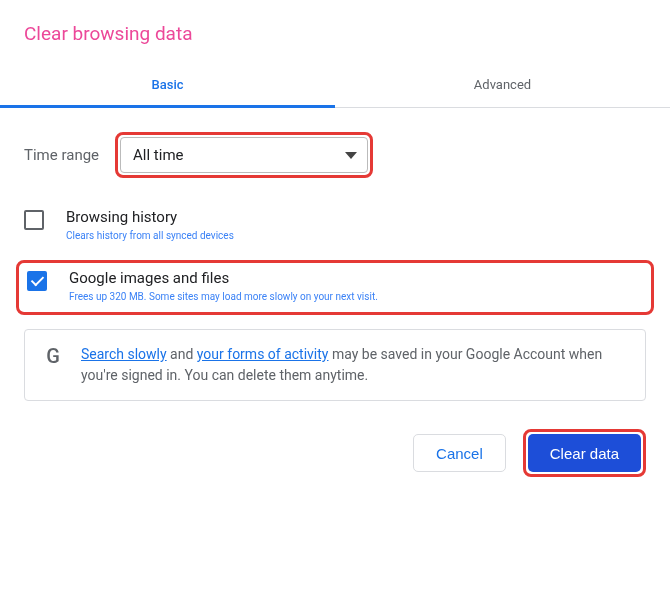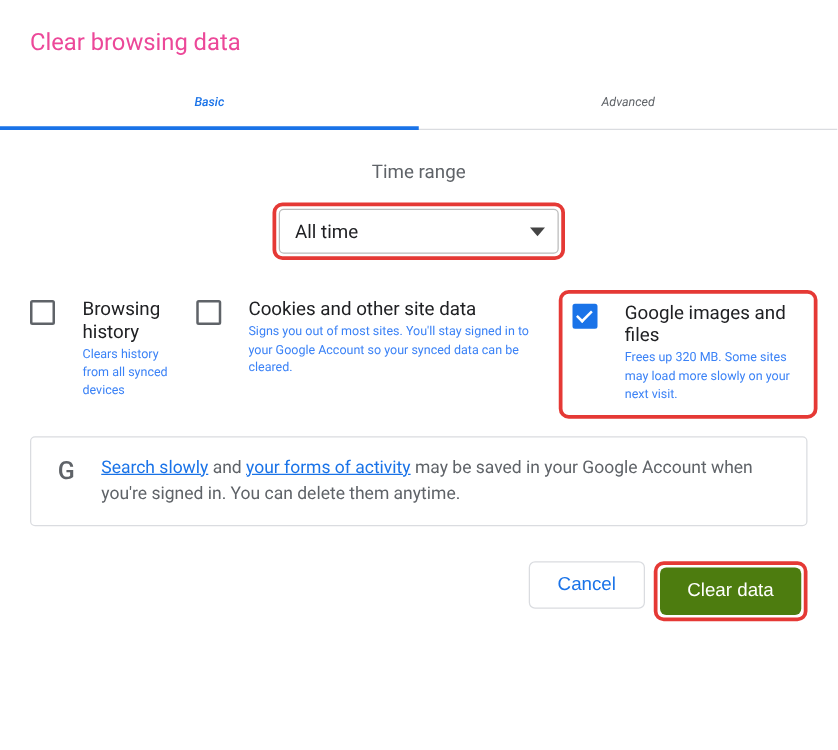--- a/index.html
+++ b/index.html
@@ -21,67 +21,65 @@
     }
     .tabs {
       display: flex;
       border-bottom: 1px solid #dadce0;
       margin: 0 -24px 24px -24px;
     }
     .tab {
       flex: 1;
       text-align: center;
       padding: 14px 0 13px 0;
-      font-size: 10px;
+      font-size: 13px;
       color: #5f6368;
       cursor: pointer;
       border-bottom: 3px solid transparent;
       margin-bottom: -1px;
-      font-style: italic;
     }
     .tab.active {
       color: #1a73e8;
       border-bottom-color: #1a73e8;
       font-weight: 500;
     }
     .timerange-row {
       display: flex;
       align-items: center;
       gap: 16px;
       margin-bottom: 30px;
-      flex-direction: column;
     }
     .timerange-label { color: #5f6368; font-size: 15px; }
     .select-wrap.highlight {
       border: 3px solid #e53935;
       border-radius: 8px;
       padding: 2px;
       display: inline-block;
     }
     .select {
       display: flex;
       align-items: center;
       justify-content: space-between;
-      width: 224px;
+      width: 248px;
       height: 36px;
       border: 1px solid #bbb;
       border-radius: 4px;
       padding: 0 10px 0 12px;
       background: #fff;
       cursor: pointer;
       font-size: 15px;
       color: #202124;
     }
     .select .caret {
       width: 0; height: 0;
       border-left: 6px solid transparent;
       border-right: 6px solid transparent;
       border-top: 7px solid #444;
     }
-    .options { display: flex; flex-direction: row; gap: 22px; margin-bottom: 22px; }
+    .options { display: flex; flex-direction: column; gap: 22px; margin-bottom: 22px; }
     .option-row {
       display: flex;
       gap: 22px;
       align-items: flex-start;
     }
     .option-row.highlight {
       border: 3px solid #e53935;
       border-radius: 8px;
       padding: 6px 8px 8px 8px;
       margin: -6px -8px -8px -8px;
@@ -130,41 +128,41 @@
       text-align: center;
       flex-shrink: 0;
       line-height: 1;
       padding-top: 2px;
     }
     .info-text { font-size: 14px; color: #5f6368; line-height: 1.5; }
     .info-text a { color: #1a73e8; text-decoration: underline; cursor: pointer; }
     .actions {
       display: flex;
       justify-content: flex-end;
-      gap: 7px;
-      align-items: flex-start;
+      gap: 17px;
+      align-items: center;
     }
     .btn {
       height: 38px;
       padding: 0 22px;
       border-radius: 5px;
       font-size: 15px;
       cursor: pointer;
       display: inline-flex;
       align-items: center;
       justify-content: center;
       border: none;
     }
     .btn-cancel {
       background: #fff;
       color: #1a73e8;
       border: 1px solid #dadce0;
     }
     .btn-primary {
-      background: #4d7c0f;
+      background: #1d4ed8;
       color: #fff;
       font-weight: 500;
     }
     .btn-highlight-wrap {
       border: 3px solid #e53935;
       border-radius: 8px;
       padding: 2px;
       display: inline-block;
     }
   </style>
@@ -193,27 +191,20 @@
   <div class="options">
 
     <div class="option-row">
       <span class="checkbox"></span>
       <div class="option-text">
         <div class="option-title">Browsing history</div>
         <div class="option-desc">Clears history from all synced devices</div>
       </div>
     </div>
 
-    <div class="option-row">
-      <span class="checkbox"></span>
-      <div class="option-text">
-        <div class="option-title">Cookies and other site data</div>
-        <div class="option-desc">Signs you out of most sites. You'll stay signed in to your Google Account so your synced data can be cleared.</div>
-      </div>
-    </div>
 
     <div class="option-row highlight">
       <span class="checkbox checked"></span>
       <div class="option-text">
         <div class="option-title">Google images and files</div>
         <div class="option-desc">Frees up 320 MB. Some sites may load more slowly on your next visit.</div>
       </div>
     </div>
 
   </div>

